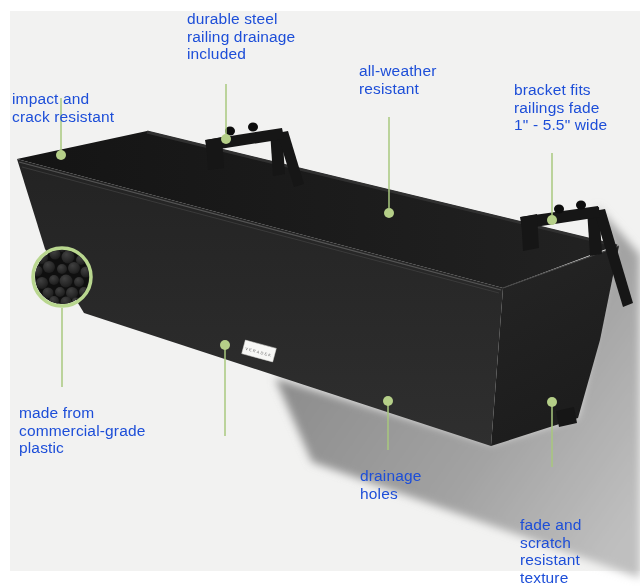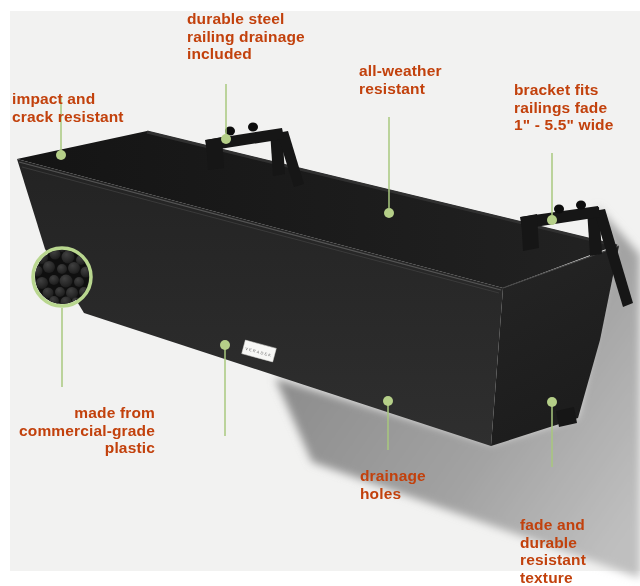--- a/index.html
+++ b/index.html
@@ -1,20 +1,20 @@
 <!DOCTYPE html>
 <html><head>
 <meta charset="utf-8">
 <style>
   html,body{margin:0;padding:0;background:#ffffff;}
   #stage{position:relative;width:640px;height:586px;overflow:hidden;background:#ffffff;
          font-family:"Liberation Sans",sans-serif;}
   #scene{position:absolute;left:0;top:0;}
-  .callout{position:absolute;font-weight:bold;font-size:15.5px;line-height:17.5px;
-           color:#c2410c;letter-spacing:0.15px;white-space:nowrap;}
+  .callout{position:absolute;font-weight:normal;font-size:15.5px;line-height:17.5px;
+           color:#1d4ed8;letter-spacing:0.15px;white-space:nowrap;}
 </style>
 </head>
 <body>
 
 <div id="stage">
 
   <svg id="scene" width="640" height="586" viewBox="0 0 640 586">
     <defs>
       <linearGradient id="shadowGrad" x1="300" y1="360" x2="600" y2="570" gradientUnits="userSpaceOnUse">
         <stop offset="0" stop-color="#8d8d8d"></stop>
@@ -156,32 +156,32 @@
     <div>all-weather</div>
     <div>resistant</div>
   </div>
 
   <div class="callout" style="left:514px;top:81px;">
     <div>bracket fits</div>
     <div>railings fade</div>
     <div>1" - 5.5" wide</div>
   </div>
 
-  <div class="callout" style="left:19px;top:404px;text-align:right;">
+  <div class="callout" style="left:19px;top:404px;">
     <div>made from</div>
     <div>commercial-grade</div>
     <div>plastic</div>
   </div>
 
 
   <div class="callout" style="left:360px;top:467px;">
     <div>drainage</div>
     <div>holes</div>
   </div>
 
   <div class="callout" style="left:520px;top:484px;margin-top:32px;">
     <div>fade and</div>
-    <div>durable</div>
+    <div>scratch</div>
     <div>resistant</div>
     <div>texture</div>
   </div>
 
 </div>
 
 </body></html>

